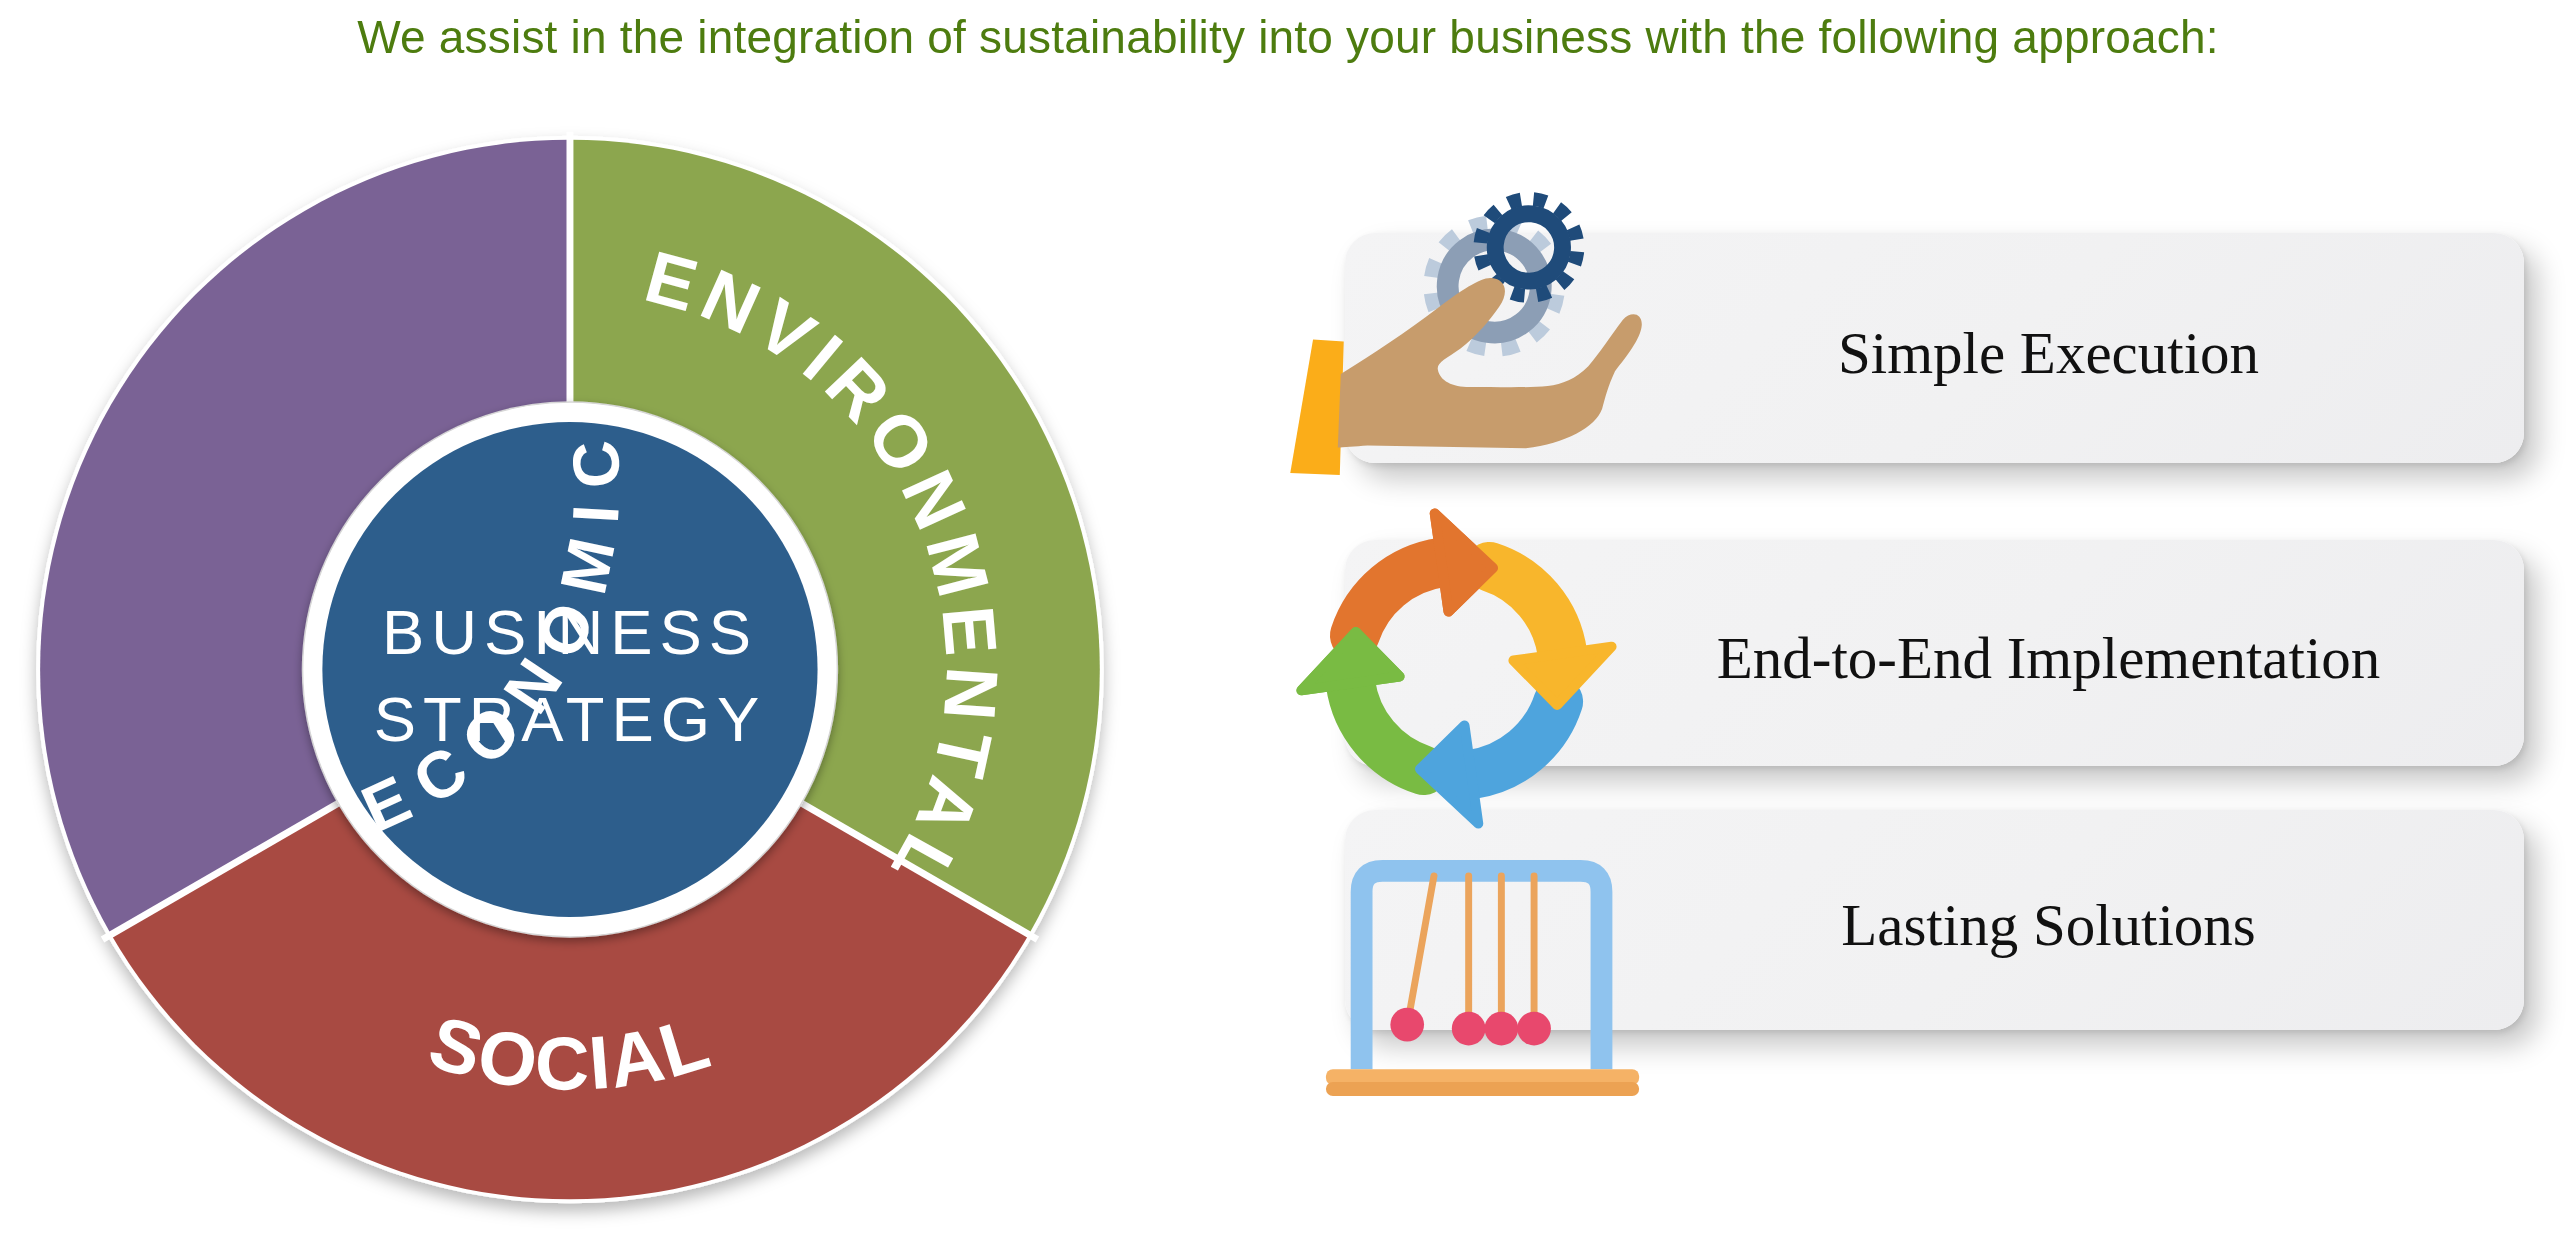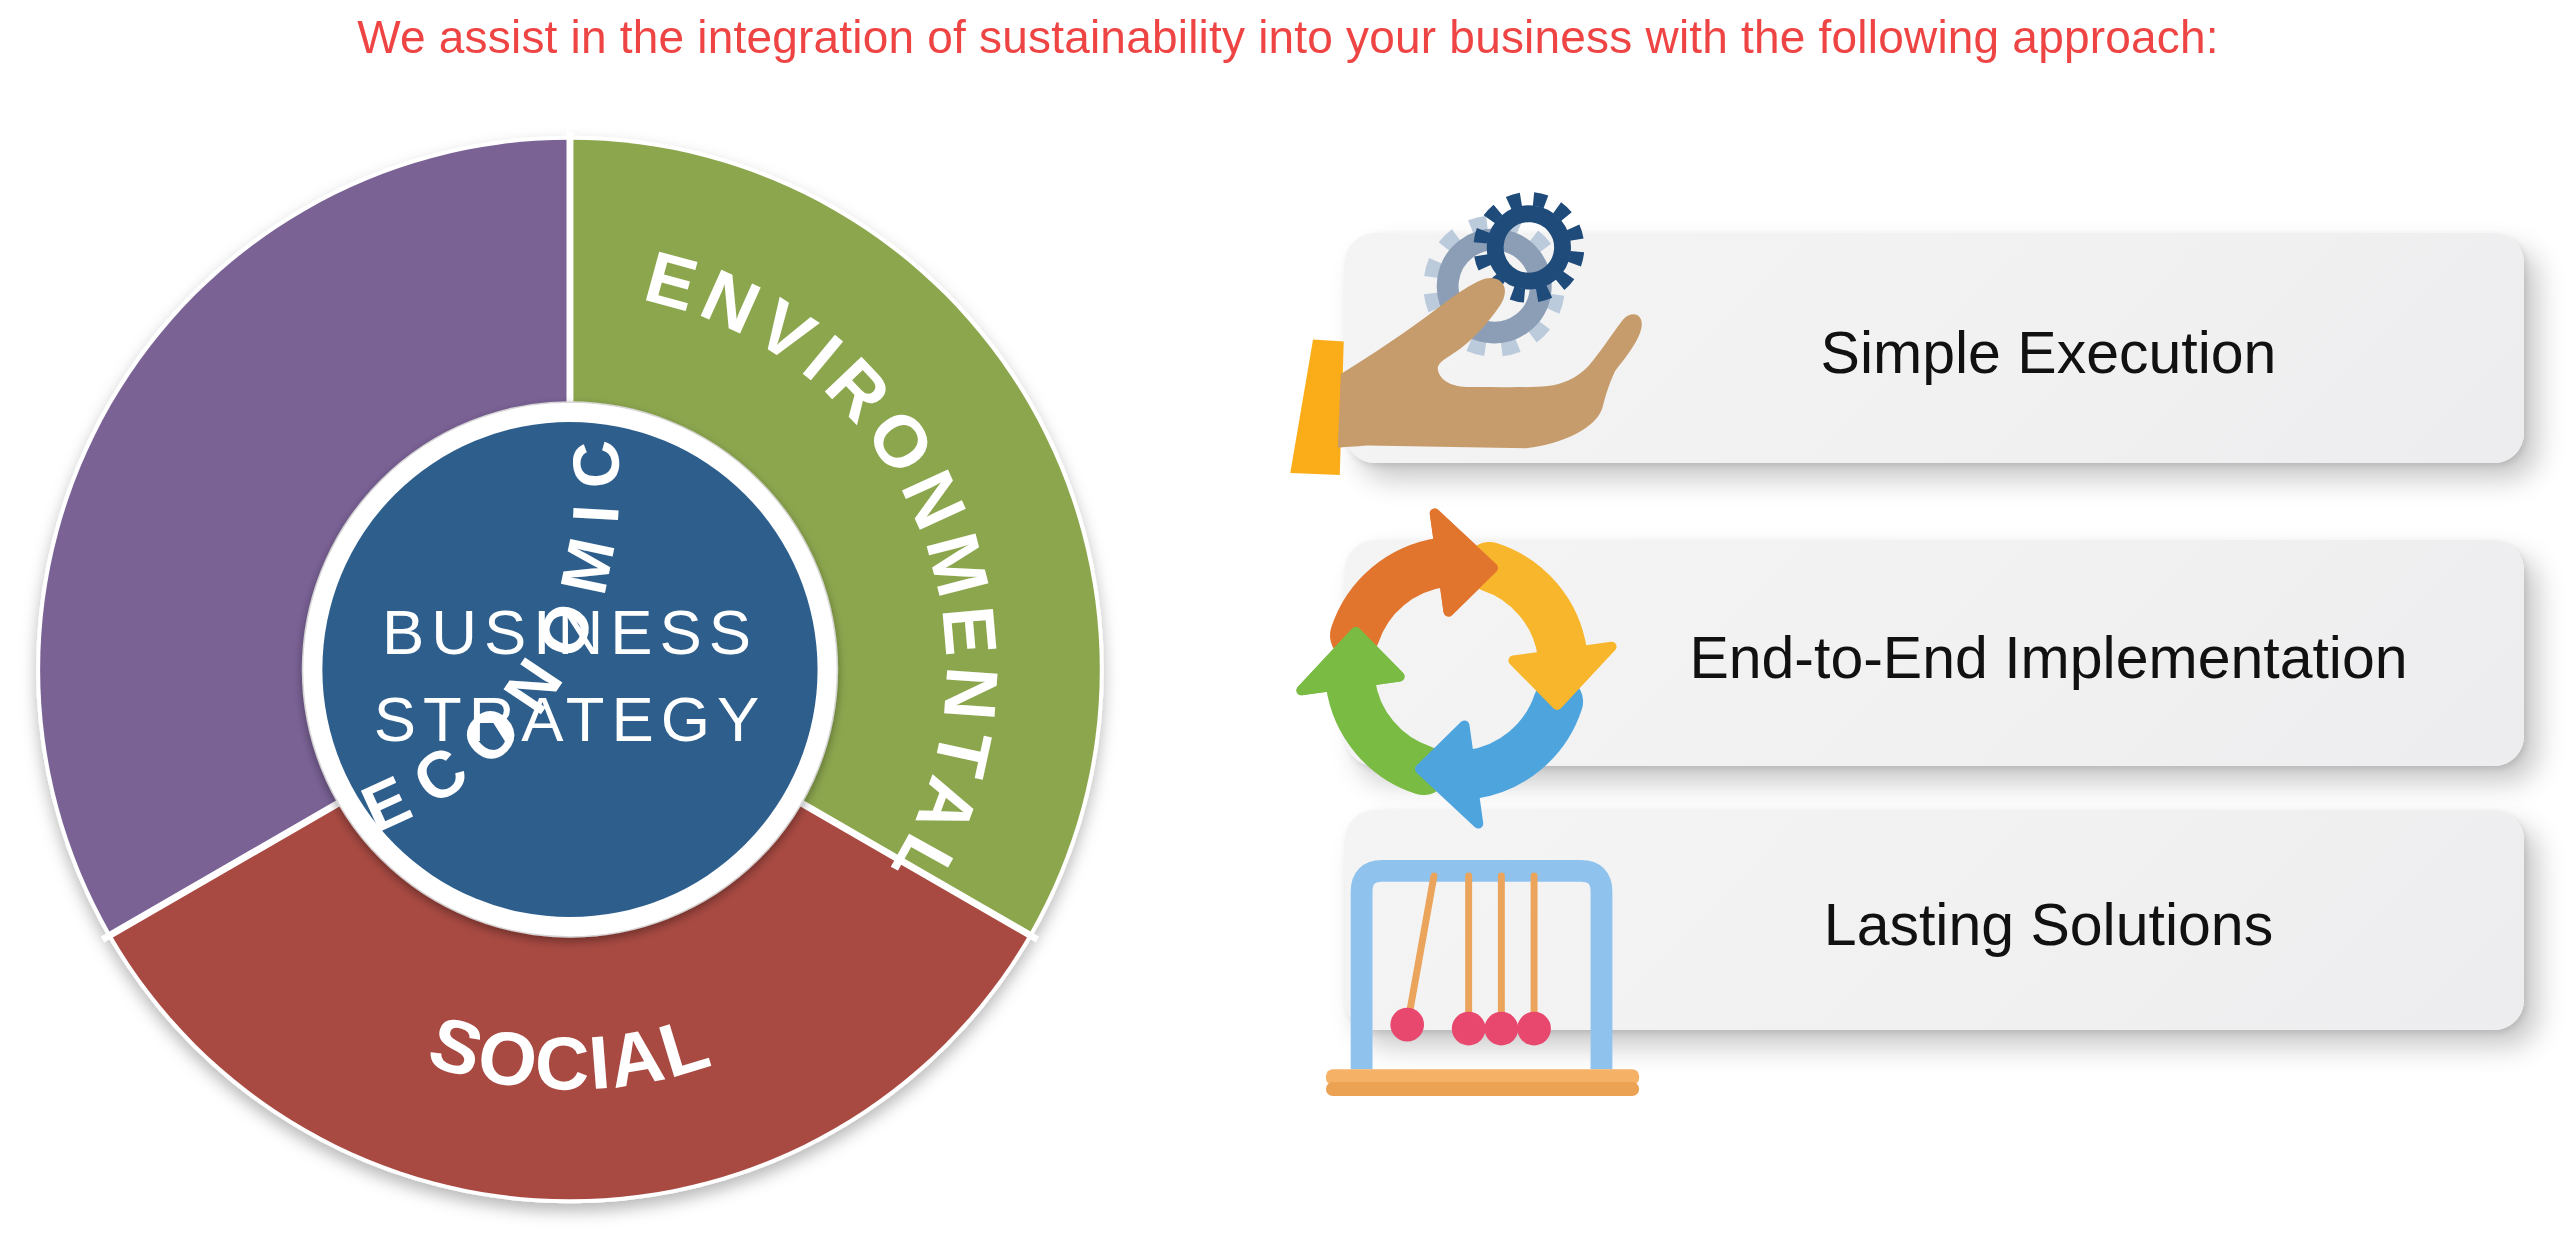--- a/index.html
+++ b/index.html
@@ -2,37 +2,37 @@
 <html><head>
 <meta charset="utf-8">
 <style>
   html,body{margin:0;padding:0;background:#ffffff;}
   body{
     width:2576px;height:1237px;position:relative;overflow:hidden;
     font-family:"Liberation Sans","DejaVu Sans",sans-serif;
   }
   .page-title{
     position:absolute;left:0;top:10px;width:100%;
-    text-align:center;font-size:46px;line-height:55px;color:#ef4444;
+    text-align:center;font-size:46px;line-height:55px;color:#4d7c0f;
     letter-spacing:0.2px;
   }
   .donut-svg{position:absolute;left:0;top:0;width:2576px;height:1237px;}
   .arc-label{font-weight:bold;fill:#ffffff;}
   .card{
     position:absolute;left:1345px;width:1179px;border-radius:30px;
     background:linear-gradient(135deg,#f4f4f5 0%,#f1f1f2 55%,#ededef 100%);
     box-shadow:14px 16px 28px rgba(0,0,0,0.22), 2px 3px 6px rgba(0,0,0,0.10);
     display:flex;align-items:center;justify-content:center;
   }
   .card-1{top:233px;height:230px;}
   .card-2{top:540px;height:226px;}
   .card-3{top:810px;height:220px;}
   .card-label{
     font-size:59px;color:#111111;white-space:nowrap;
-    padding-left:228px;padding-top:10px;
+    padding-left:228px;padding-top:10px;font-family:Liberation Serif, serif;
   }
   .icon-svg{position:absolute;}
   .icon-hand{left:1278px;top:188px;width:476px;height:297px;}
   .icon-cycle{left:1288px;top:500px;width:337px;height:337px;}
   .icon-cradle{left:1318px;top:850px;width:337px;height:254px;}
 </style>
 </head>
 <body>
 
 <div class="page-title">We assist in the integration of sustainability into your business with the following approach:</div>

